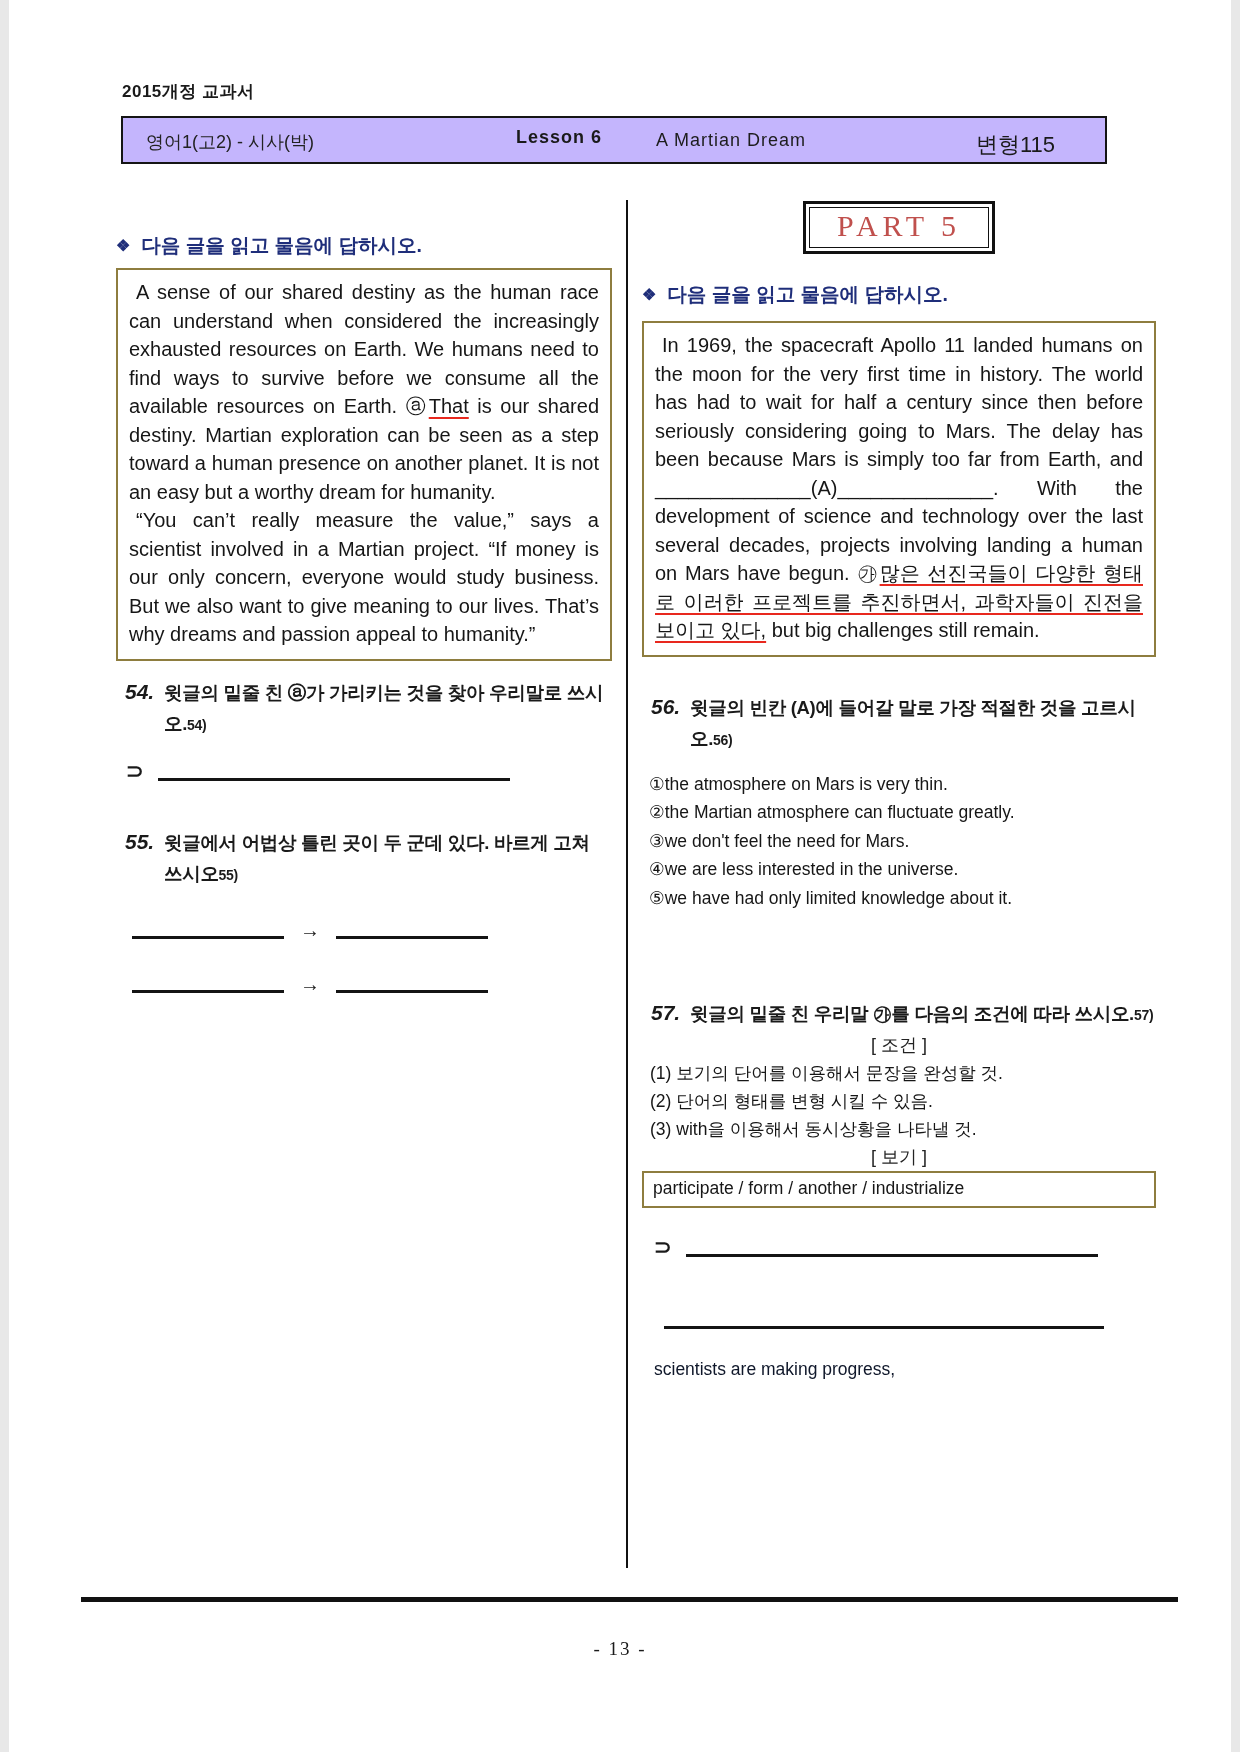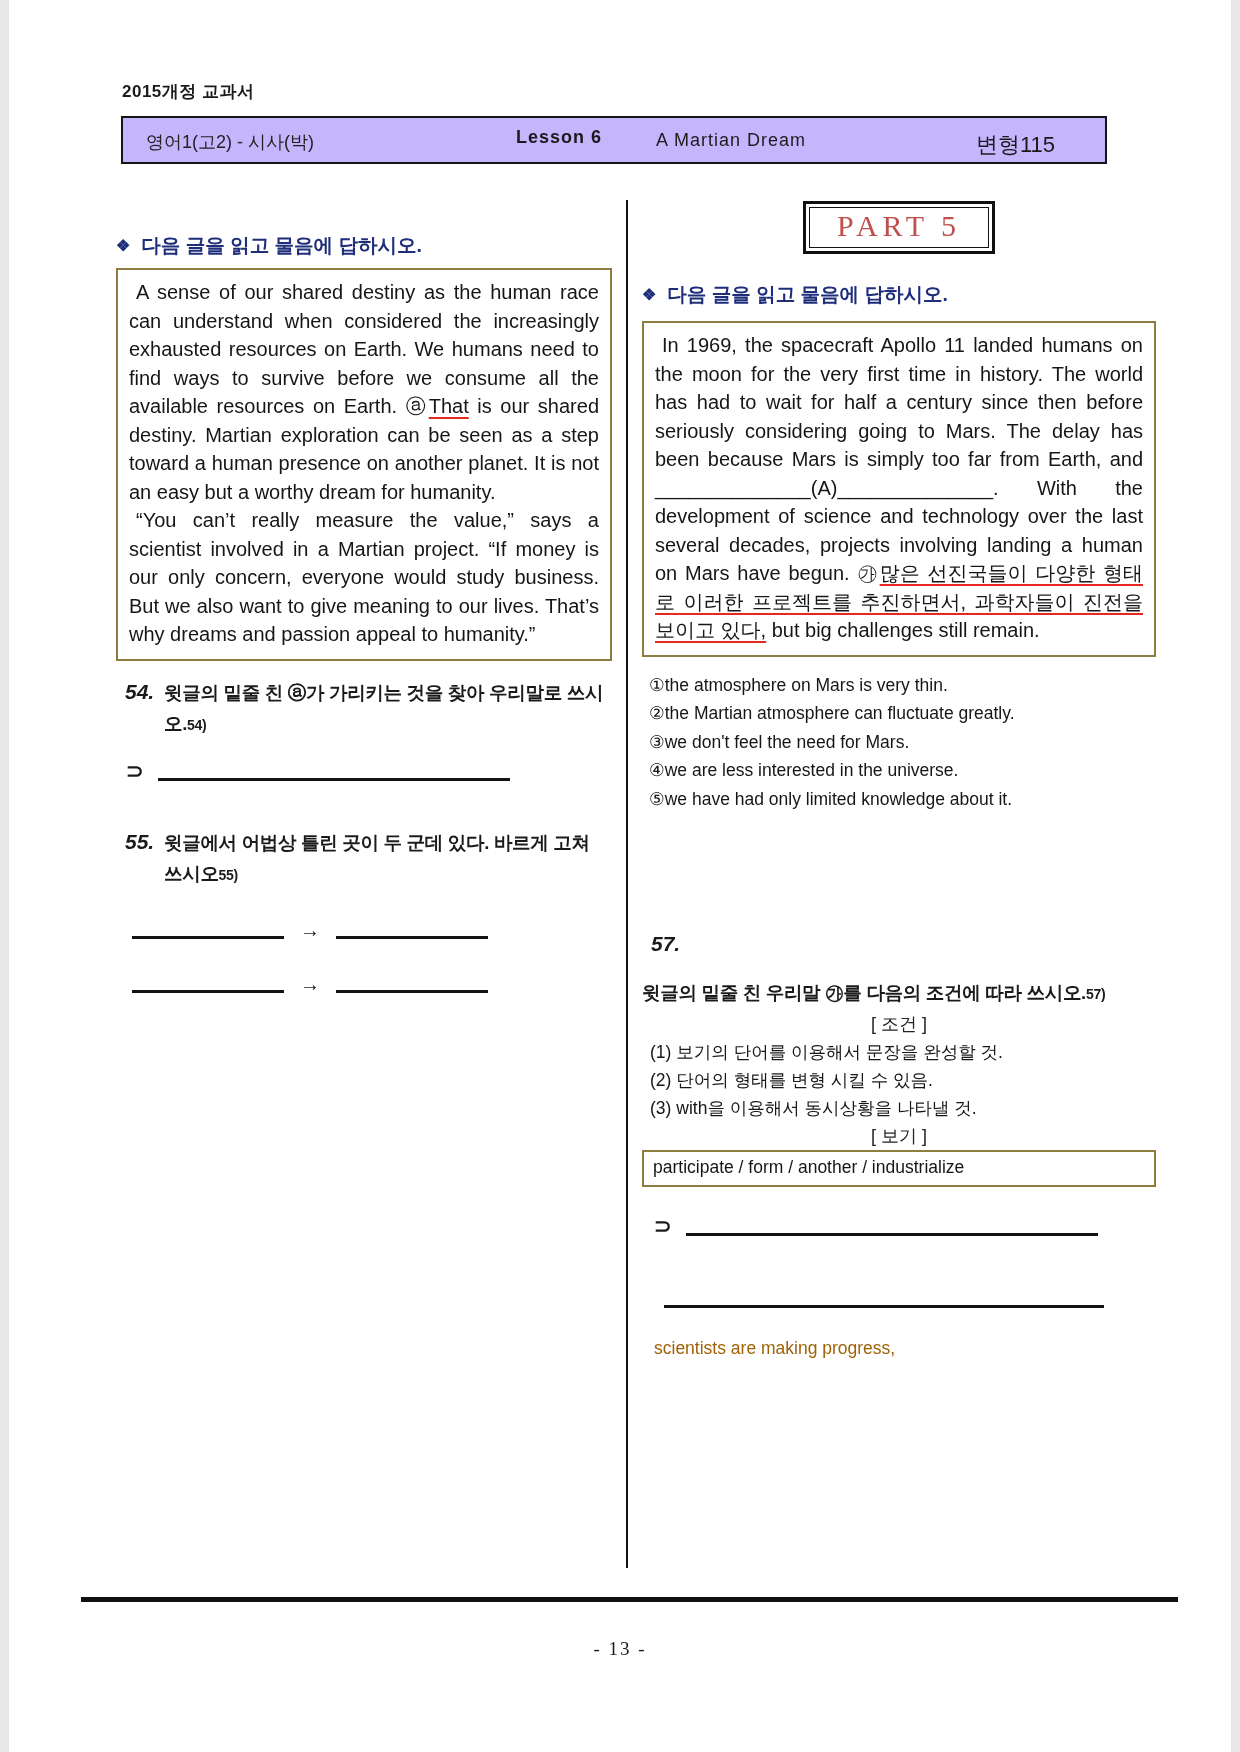--- a/index.html
+++ b/index.html
@@ -66,30 +66,30 @@
   .part-box { width:192px; margin:6px auto 0 auto; border:3px solid #111; padding:3px; }
   .part-box-inner {
     border:1.5px solid #111; text-align:center; padding:1px 0 4px 0;
     font-family:"Liberation Serif", serif; font-size:30px; letter-spacing:5px; color:#c0504d;
   }
   .col-right .section-heading { margin-top:27px; }
   .col-right .passage-box { margin-top:13px; }
   .q56 { margin-top:35px; }
   .options { margin-top:14px; margin-left:7px; }
   .option-line { font-size:17.5px; line-height:28.5px; color:#161616; }
-  .q57 { margin-top:116px;flex-direction:column; }
+  .q57 { margin-top:86px; }
   .bracket-header { text-align:center; font-size:18px; line-height:28px; margin-top:0; color:#222; }
   .conditions { margin-left:8px; }
   .condition-line { font-size:17.5px; line-height:28px; color:#161616; }
   .bogi-box { border:2px solid #8e7d3f; padding:5px 9px 7px 9px; font-size:17.5px; color:#161616; }
   .q57-answer1 { margin-top:27px; margin-left:12px; }
   .q57-answer1 .blank { width:412px; }
   .q57-answer2 { margin-top:50px; margin-left:22px; }
   .q57-answer2 .blank { width:440px; }
-  .trailing-text { margin-top:30px; margin-left:12px; font-size:17.5px; color:#a16207; }
+  .trailing-text { margin-top:30px; margin-left:12px; font-size:17.5px; color:#0f172a; }
 </style>
 </head>
 <body>
 
 <div class="page">
 
   <div class="top-label">2015개정 교과서</div>
   <div class="header-bar">
     <span class="bar-course">영어1(고2) - 시사(박)</span>
     <span class="bar-lesson">Lesson 6</span>
@@ -147,20 +147,24 @@
 
     <div class="section-heading">
       <span class="bullet">❖</span>
       <span>다음 글을 읽고 물음에 답하시오.</span>
     </div>
 
     <div class="passage-box">
       <p><span>In 1969, the spacecraft Apollo 11 landed humans on the moon for the very first time in history. The world has had to wait for half a century since then before seriously considering going to Mars. The delay has been because Mars is simply too far from Earth, and </span><span>______________(A)______________.</span><span> With the development of science and technology over the last several decades, projects involving landing a human on Mars have begun. </span><span>㉮</span><span class="red-underline">많은 선진국들이 다양한 형태로 이러한 프로젝트를 추진하면서, 과학자들이 진전을 보이고 있다,</span><span> but big challenges still remain.</span></p>
     </div>
 
+    <div class="question q56">
+      <div class="qnum">56.</div>
+      <div class="qtext"><span>윗글의 빈칸 (A)에 들어갈 말로 가장 적절한 것을 고르시오.</span><span class="qref">56)</span></div>
+    </div>
 
     <div class="options">
       <div class="option-line"><span>①</span><span>the atmosphere on Mars is very thin.</span></div>
       <div class="option-line"><span>②</span><span>the Martian atmosphere can fluctuate greatly.</span></div>
       <div class="option-line"><span>③</span><span>we don't feel the need for Mars.</span></div>
       <div class="option-line"><span>④</span><span>we are less interested in the universe.</span></div>
       <div class="option-line"><span>⑤</span><span>we have had only limited knowledge about it.</span></div>
     </div>
 
     <div class="question q57">

